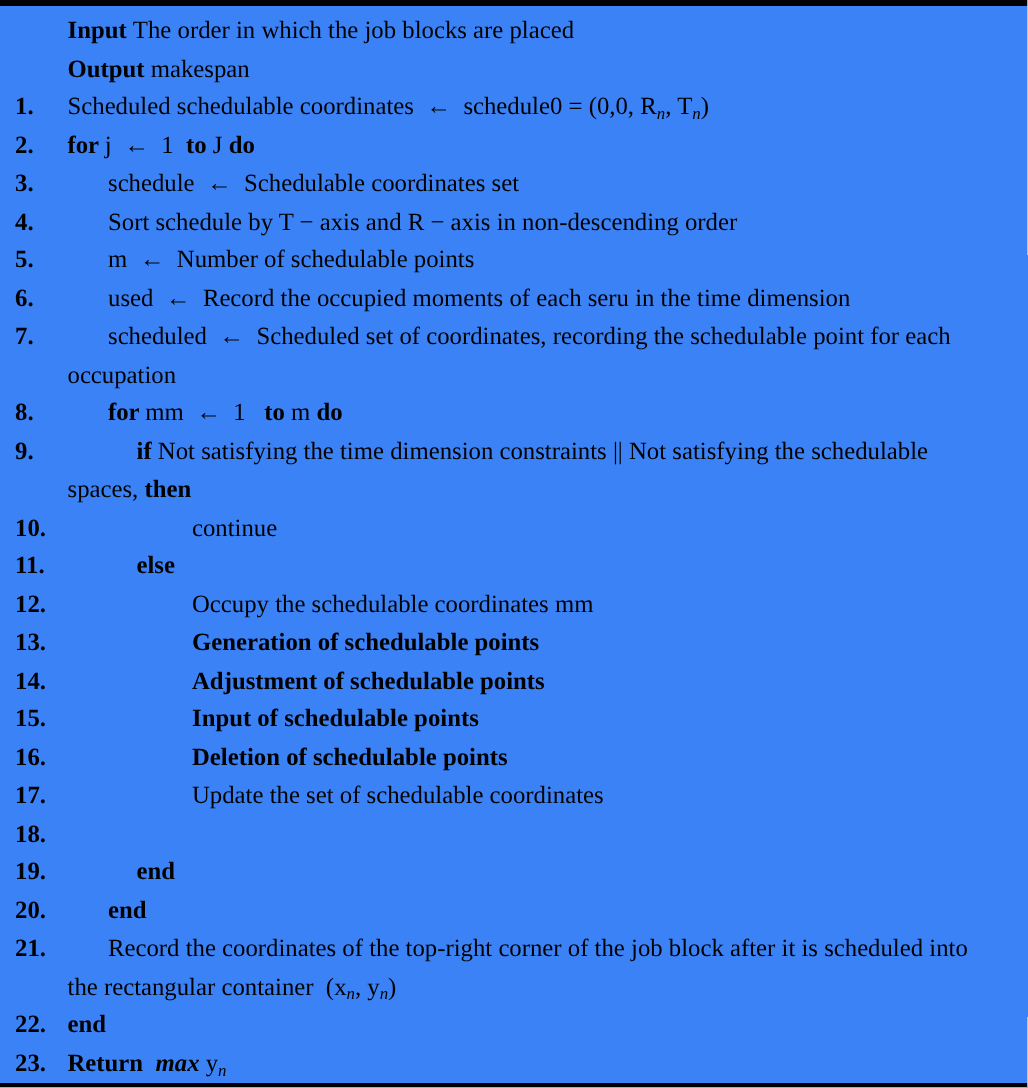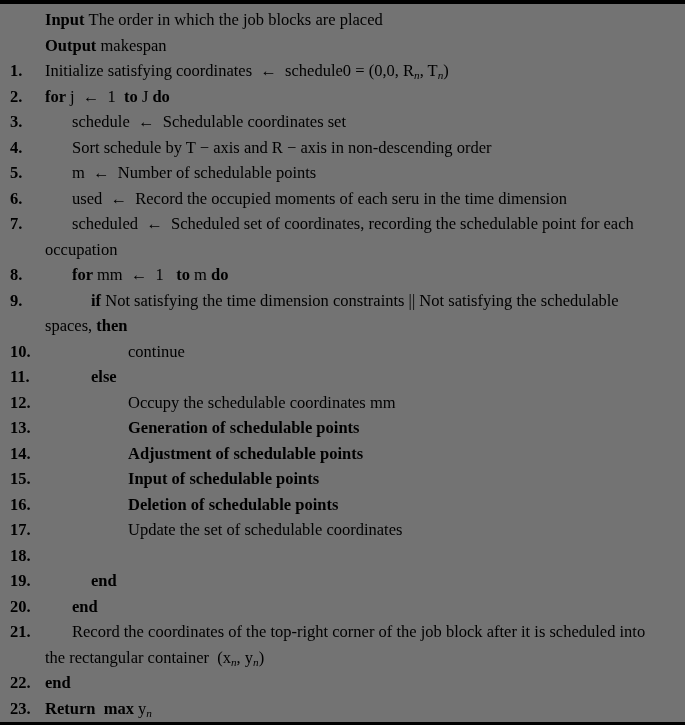--- a/index.html
+++ b/index.html
@@ -1,20 +1,20 @@
 <!DOCTYPE html>
 <html><head>
 <meta charset="utf-8">
 <style>
   html, body { margin: 0; padding: 0; background: #ffffff; }
   .page {
     position: relative;
     width: 685px;
     height: 725px;
-    background: #737373;
+    background: #3b82f6;
     font-family: "Liberation Serif", serif;
     font-size: 16.5px;
     color: #000000;
     overflow: hidden;
   }
   .rule {
     position: absolute;
     left: 0;
     width: 685px;
     background: #000000;
@@ -34,37 +34,37 @@
     top: 0;
     font-weight: 700;
   }
   .content { display: inline-block; }
   .ind0 { margin-left: 45px; }
   .ind1 { margin-left: 72px; }
   .ind2 { margin-left: 91px; }
   .ind3 { margin-left: 128px; }
   .s-b  { font-weight: 700; }
   .s-i  { }
-  .s-bi { font-weight: 700; }
+  .s-bi { font-weight: 700; font-style: italic; }
   .s-sub {
     font-style: italic;
     font-size: 68%;
     vertical-align: -0.28em;
     letter-spacing: 0;
   }
 </style>
 </head>
 <body>
 
 <div class="page">
   <div class="rule rule-top"></div>
   <div class="algo-body" id="algo-body">
       <div class="row"><span class="num"></span><span class="content ind0"><span class="s-b">Input </span><span>The order in which the job blocks are placed</span></span></div>
       <div class="row"><span class="num"></span><span class="content ind0"><span class="s-b">Output </span><span class="s-i">makespan</span></span></div>
-      <div class="row"><span class="num">1.</span><span class="content ind0"><span>Initialize satisfying coordinates  ←  </span><span class="s-i">schedule</span><span>0 = (0,0, </span><span class="s-i">R</span><span class="s-sub">n</span><span>, </span><span class="s-i">T</span><span class="s-sub">n</span><span>)</span></span></div>
+      <div class="row"><span class="num">1.</span><span class="content ind0"><span>Scheduled schedulable coordinates  ←  </span><span class="s-i">schedule</span><span>0 = (0,0, </span><span class="s-i">R</span><span class="s-sub">n</span><span>, </span><span class="s-i">T</span><span class="s-sub">n</span><span>)</span></span></div>
       <div class="row"><span class="num">2.</span><span class="content ind0"><span class="s-b">for </span><span class="s-i">j</span><span>  ←  1  </span><span class="s-b">to </span><span class="s-i">J</span><span class="s-b"> do</span></span></div>
       <div class="row"><span class="num">3.</span><span class="content ind1"><span class="s-i">schedule</span><span>  ←  Schedulable coordinates set</span></span></div>
       <div class="row"><span class="num">4.</span><span class="content ind1"><span>Sort </span><span class="s-i">schedule</span><span> by </span><span class="s-i">T − axis</span><span> and </span><span class="s-i">R − axis</span><span> in non-descending order</span></span></div>
       <div class="row"><span class="num">5.</span><span class="content ind1"><span class="s-i">m</span><span>  ←  Number of schedulable points</span></span></div>
       <div class="row"><span class="num">6.</span><span class="content ind1"><span class="s-i">used</span><span>  ←  Record the occupied moments of each </span><span class="s-i">seru</span><span> in the time dimension</span></span></div>
       <div class="row"><span class="num">7.</span><span class="content ind1"><span class="s-i">scheduled</span><span>  ←  Scheduled set of coordinates, recording the schedulable point for each</span></span></div>
       <div class="row"><span class="num"></span><span class="content ind0"><span>occupation</span></span></div>
       <div class="row"><span class="num">8.</span><span class="content ind1"><span class="s-b">for </span><span class="s-i">mm</span><span>  ←  1   </span><span class="s-b">to </span><span class="s-i">m</span><span class="s-b"> do</span></span></div>
       <div class="row"><span class="num">9.</span><span class="content ind2"><span class="s-b">if </span><span>Not satisfying the time dimension constraints || Not satisfying the schedulable</span></span></div>
       <div class="row"><span class="num"></span><span class="content ind0"><span>spaces, </span><span class="s-b">then</span></span></div>

